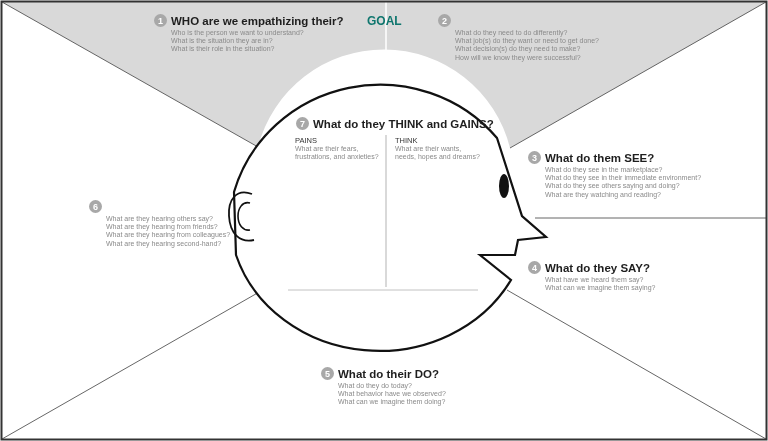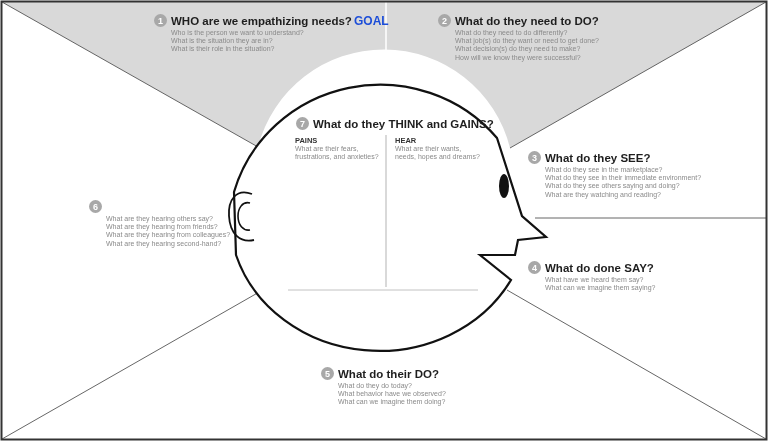--- a/index.html
+++ b/index.html
@@ -7,22 +7,22 @@
          font-family: "Liberation Sans", sans-serif; color: #222; }
   #canvas { position: absolute; left: 0; top: 0; width: 768px; height: 441px; }
   .section { position: absolute; }
   .heading { display: flex; align-items: center; gap: 4px; white-space: nowrap; }
   .badge { width: 13px; height: 13px; border-radius: 50%; background: #a8a8a8; color: #fff;
            font-size: 9px; font-weight: bold; display: inline-flex; align-items: center;
            justify-content: center; flex: none; }
   .title { font-size: 11.5px; font-weight: bold; color: #1e1e1e; }
   .q { font-size: 7px; line-height: 8.2px; color: #8a8a8a; white-space: nowrap; }
   .qs { margin-left: 17px; margin-top: 2px; }
-  .goal { position: absolute; left: 354px; top: 14px; font-size: 12px; font-weight: bold; color: #1d4ed8; }
-  .sub { font-size: 7.5px; font-weight: bold; color: #333; margin-bottom: 0; }
+  .goal { position: absolute; left: 367px; top: 14px; font-size: 12px; font-weight: bold; color: #0f766e; }
+  .sub { font-size: 7.5px; font-weight: normal; color: #333; margin-bottom: 0; }
 </style>
 </head>
 <body>
 
 <svg id="canvas" width="768" height="441" viewBox="0 0 768 441">
 
   <path d="M2,2 L766,2 L510,148 A130,130 0 0 0 258,147 Z" fill="#d9d9d9"></path>
 
   <line x1="386" y1="2" x2="386" y2="77" stroke="#ffffff" stroke-width="1.5"></line>
 
@@ -46,33 +46,32 @@
   <line x1="288" y1="290" x2="478" y2="290" stroke="#bbb" stroke-width="0.9"></line>
 
   <rect x="1.5" y="1.5" width="765" height="438" fill="none" stroke="#333" stroke-width="2"></rect>
 </svg>
 
 <div class="goal">GOAL</div>
 
 <div class="section" style="left:154px; top:14px;">
   <div class="heading">
     <span class="badge">1</span>
-    <span class="title">WHO are we empathizing needs?</span>
+    <span class="title">WHO are we empathizing their?</span>
   </div>
   <div class="qs">
     <div class="q">Who is the person we want to understand?</div>
     <div class="q">What is the situation they are in?</div>
     <div class="q">What is their role in the situation?</div>
   </div>
 </div>
 
 <div class="section" style="left:438px; top:14px;">
   <div class="heading">
     <span class="badge">2</span>
-    <span class="title">What do they need to DO?</span>
   </div>
   <div class="qs">
     <div class="q">What do they need to do differently?</div>
     <div class="q">What job(s) do they want or need to get done?</div>
     <div class="q">What decision(s) do they need to make?</div>
     <div class="q">How will we know they were successful?</div>
   </div>
 </div>
 
 <div class="section" style="left:296px; top:117px;">
@@ -80,29 +79,29 @@
     <span class="badge">7</span>
     <span class="title">What do they THINK and GAINS?</span>
   </div>
 </div>
 <div class="section" style="left:295px; top:136px;">
   <div class="sub">PAINS</div>
   <div class="q">What are their fears,</div>
   <div class="q">frustrations, and anxieties?</div>
 </div>
 <div class="section" style="left:395px; top:136px;">
-  <div class="sub">HEAR</div>
+  <div class="sub">THINK</div>
   <div class="q">What are their wants,</div>
   <div class="q">needs, hopes and dreams?</div>
 </div>
 
 <div class="section" style="left:528px; top:151px;">
   <div class="heading">
     <span class="badge">3</span>
-    <span class="title">What do they SEE?</span>
+    <span class="title">What do them SEE?</span>
   </div>
   <div class="qs">
     <div class="q">What do they see in the marketplace?</div>
     <div class="q">What do they see in their immediate environment?</div>
     <div class="q">What do they see others saying and doing?</div>
     <div class="q">What are they watching and reading?</div>
   </div>
 </div>
 
 <div class="section" style="left:89px; top:200px;">
@@ -113,21 +112,21 @@
     <div class="q">What are they hearing others say?</div>
     <div class="q">What are they hearing from friends?</div>
     <div class="q">What are they hearing from colleagues?</div>
     <div class="q">What are they hearing second-hand?</div>
   </div>
 </div>
 
 <div class="section" style="left:528px; top:261px;">
   <div class="heading">
     <span class="badge">4</span>
-    <span class="title">What do done SAY?</span>
+    <span class="title">What do they SAY?</span>
   </div>
   <div class="qs">
     <div class="q">What have we heard them say?</div>
     <div class="q">What can we imagine them saying?</div>
   </div>
 </div>
 
 <div class="section" style="left:321px; top:367px;">
   <div class="heading">
     <span class="badge">5</span>

